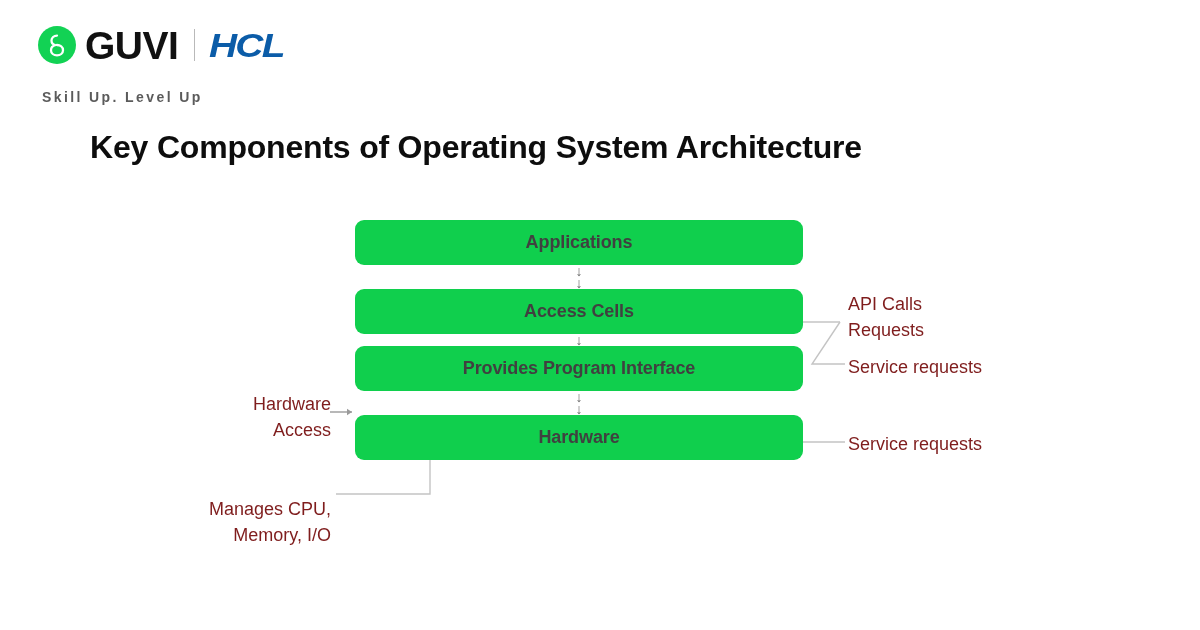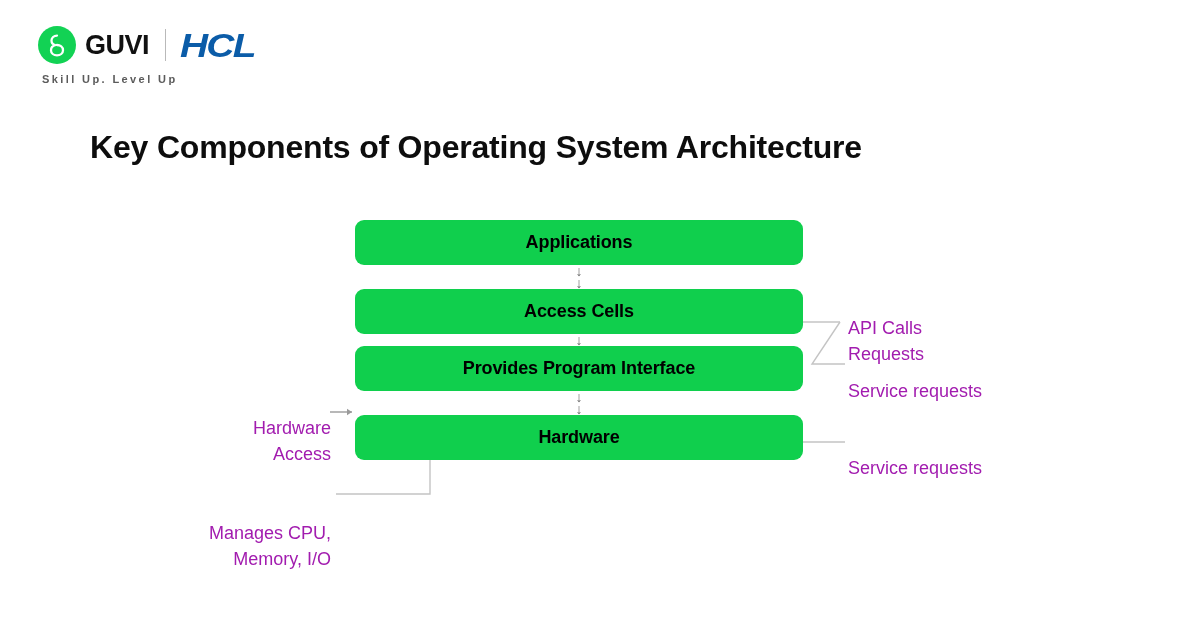--- a/index.html
+++ b/index.html
@@ -35,21 +35,21 @@
     border-radius: 50%;
     background: #12D254;
     display: flex;
     align-items: center;
     justify-content: center;
     flex: none;
   }
   .guvi-mark svg { display: block; }
   .guvi-word {
     font-family: "Liberation Sans", sans-serif;
-    font-size: 27px;
+    font-size: 39px;
     font-weight: 700;
     letter-spacing: -0.5px;
     color: #111111;
     margin-left: 9px;
     line-height: 1;
   }
   .brand-divider {
     width: 1px;
     height: 32px;
     background: #b9b9b9;
@@ -60,23 +60,23 @@
     font-size: 33px;
     font-weight: 700;
     font-style: italic;
     letter-spacing: -1.5px;
     color: #0B5CA8;
     line-height: 1;
     transform: scaleX(1.18);
     transform-origin: left center;
   }
   .tagline {
-    margin-top: 7px;
+    margin-top: 23px;
     margin-left: 4px;
-    font-size: 11px;
+    font-size: 14px;
     font-weight: 700;
     letter-spacing: 2.4px;
     color: #5b5b5b;
   }
 
   
   .page-title {
     position: absolute;
     left: 0;
     top: 129px;
@@ -96,45 +96,44 @@
     width: 448px;
   }
   .layer-wrap { position: relative; }
   .layer-box {
     height: 45px;
     background: #10CF4D;
     border-radius: 9px;
     display: flex;
     align-items: center;
     justify-content: center;
-    color: #000000;
+    color: #404040;
     font-size: 18px;
     font-weight: 600;
     letter-spacing: -0.1px;
   }
   .arrow-gap {
     height: 12px;
     display: flex;
     align-items: center;
     justify-content: center;
   }
   .arrow-gap .dn {
     font-size: 14px;
     line-height: 1;
     color: #6a6a6a;
   }
 
   
   .anno {
     position: absolute;
     font-size: 18px;
-    color: #a21caf;
+    color: #7f1d1d;
     line-height: 1.45;
     white-space: pre-line;
-    margin-top: 24px;
   }
   .anno-left { text-align: right; }
   .anno-right { text-align: left; }
 
   #anno-api        { left: 848px; top: 291px; }
   #anno-service-1  { left: 848px; top: 354px; }
   #anno-service-2  { left: 848px; top: 431px; }
   #anno-hw-access  { left: 196px; top: 391px; width: 135px; }
   #anno-manages    { left: 168px; top: 496px; width: 163px; }
 

